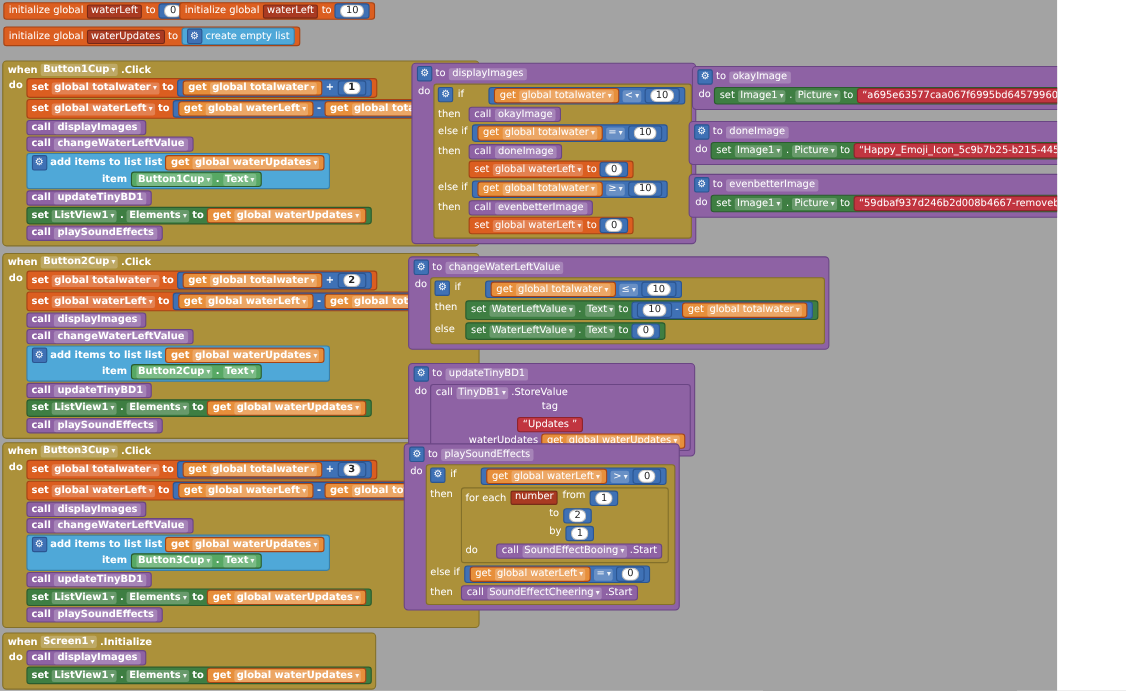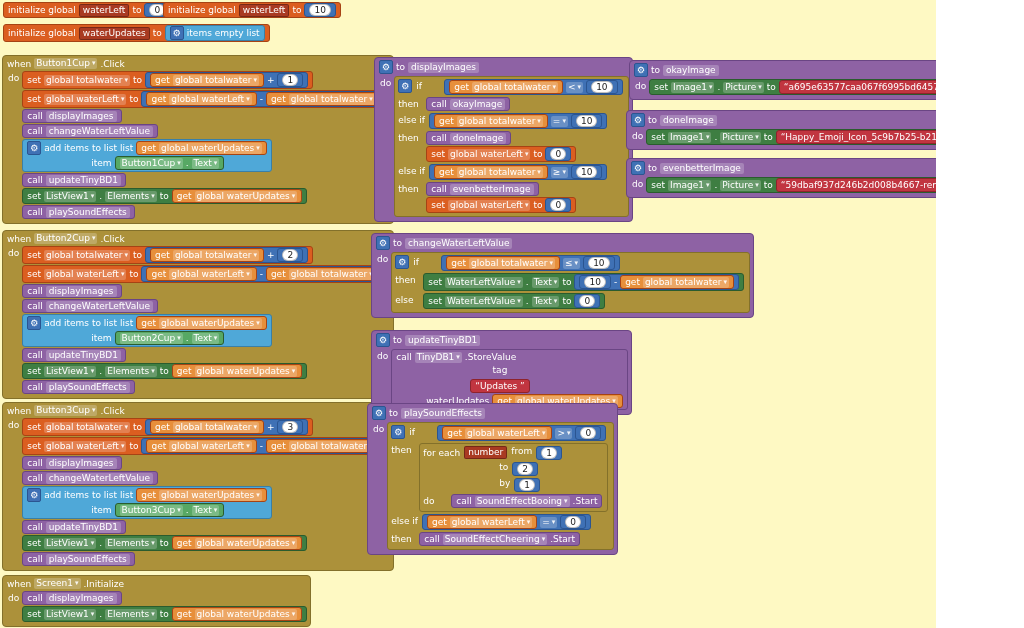--- a/index.html
+++ b/index.html
@@ -70,28 +70,28 @@
 
   
   .blk.init,.blk.set{background:var(--orange);border-color:var(--orangeBorder);}
   .blk.get{background:var(--orangeLight);border-color:var(--orangeBorder);}
   .blk.math{background:var(--blue);border-color:var(--blueBorder);}
   .blk.str{background:var(--red);border-color:var(--redBorder);}
   .blk.call,.mblk.call{background:var(--purple);border-color:var(--purpleBorder);}
   .blk.list,.mblk.list{background:var(--cyan);border-color:var(--cyanBorder);}
   .blk.cset{background:var(--green);border-color:var(--greenBorder);}
   .blk.cget{background:var(--greenLight);border-color:var(--greenBorder);}
-  .wrap.event{background:var(--gold);border-color:var(--goldBorder);}
+  .wrap.event{background:var(--gold);border-color:var(--goldBorder);font-weight:bold;}
   .wrap.proc{background:var(--purple);border-color:var(--purpleBorder);}
   .ifblk.ctrl{background:var(--gold);border-color:var(--goldBorder);}
 </style>
 </head>
 <body>
 
-<div id="canvas" style="width: 936px; height: 628px; background: #fef9c3;">
+<div id="canvas" style="width: 936px; height: 628px; background: #a3a3a3; padding-left: 25px;">
     <div class="script" style="left: 3px; top: 2px;"><span class="blk init">
         <span class="lbl">initialize global</span>
         <span class="vfld">waterLeft</span>
         <span class="lbl">to</span>
         <span class="blk math">
           <span class="fld">0</span>
         </span>
       </span></div>
     <div class="script" style="left: 163px; top: 2px;"><span class="blk init">
         <span class="lbl">initialize global</span>
@@ -100,21 +100,21 @@
         <span class="blk math">
           <span class="fld">10</span>
         </span>
       </span></div>
     <div class="script" style="left: 3px; top: 24px;"><span class="blk init">
         <span class="lbl">initialize global</span>
         <span class="vfld">waterUpdates</span>
         <span class="lbl">to</span>
         <span class="blk list">
           <span class="gear"></span>
-          <span class="lbl">items empty list</span>
+          <span class="lbl">create empty list</span>
         </span>
       </span></div>
     <div class="script" style="left: 2px; top: 55px;"><div class="wrap event"><div class="head">
           <span class="lbl">when</span>
           <span class="dd">
             <span class="ddt">Button1Cup</span>
           </span>
           <span class="lbl">.Click</span>
         </div><div class="bodyrow">
           <span class="dolbl">do</span>

